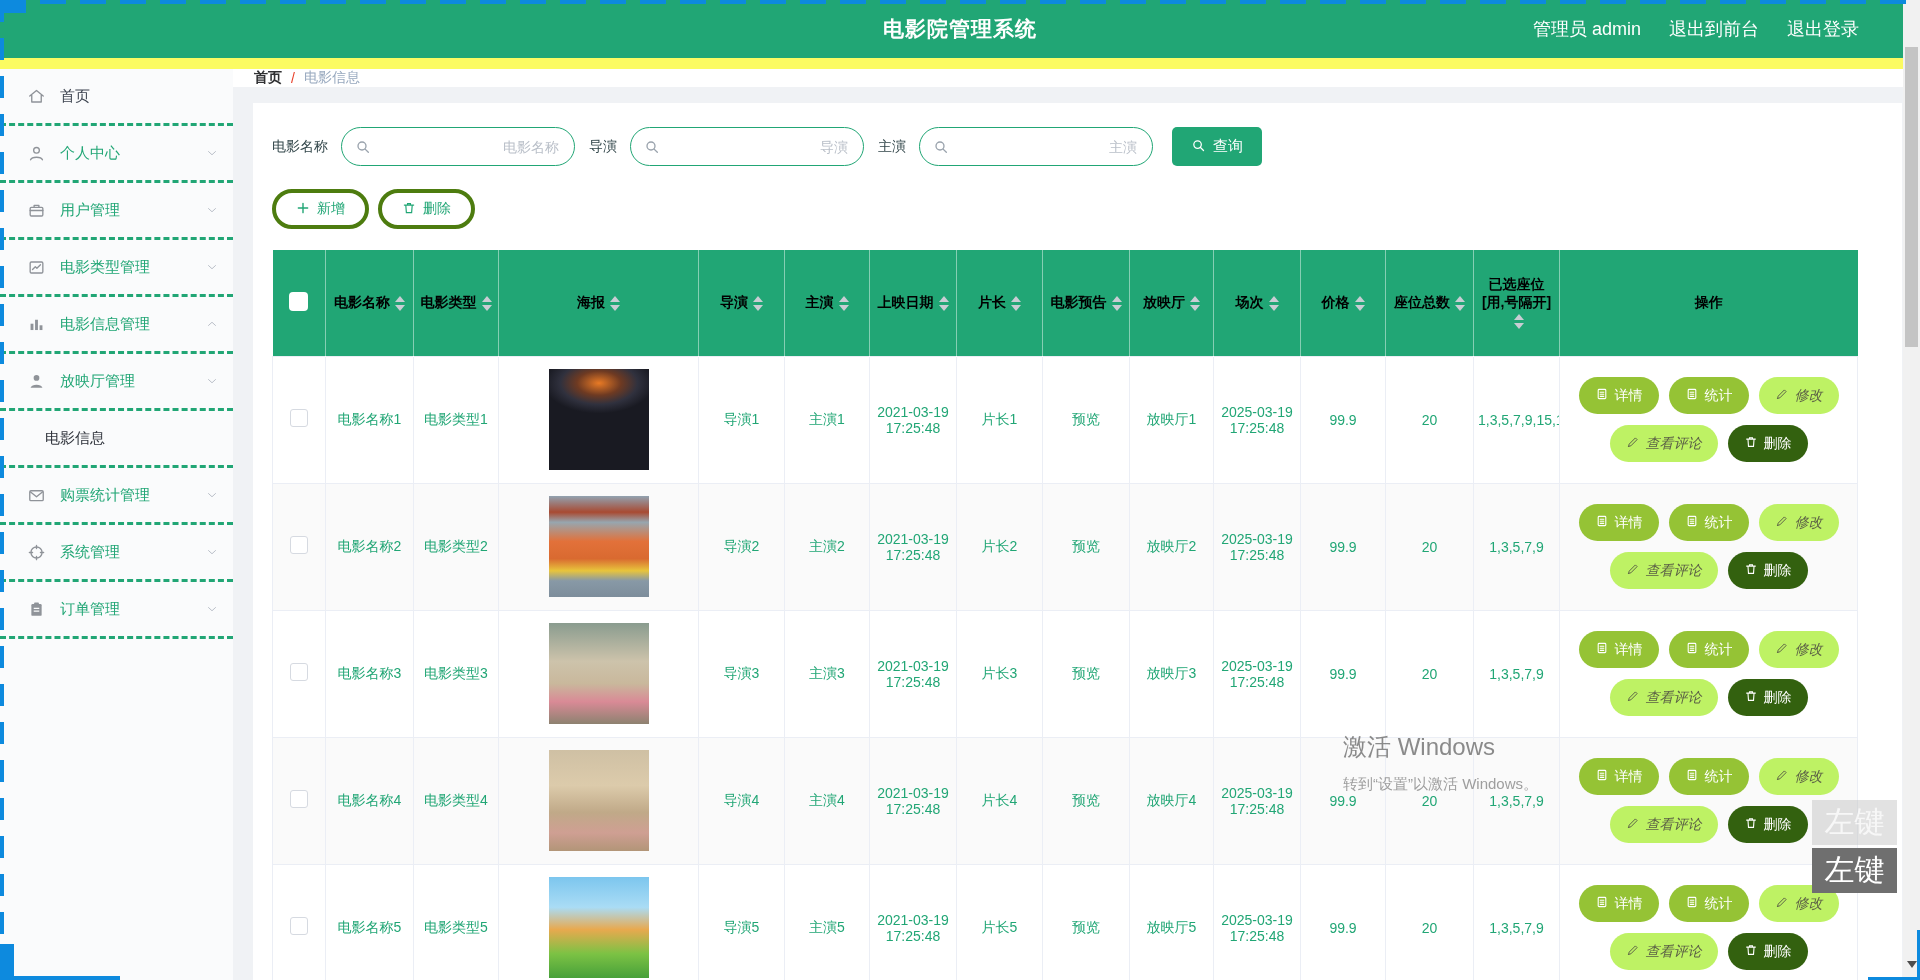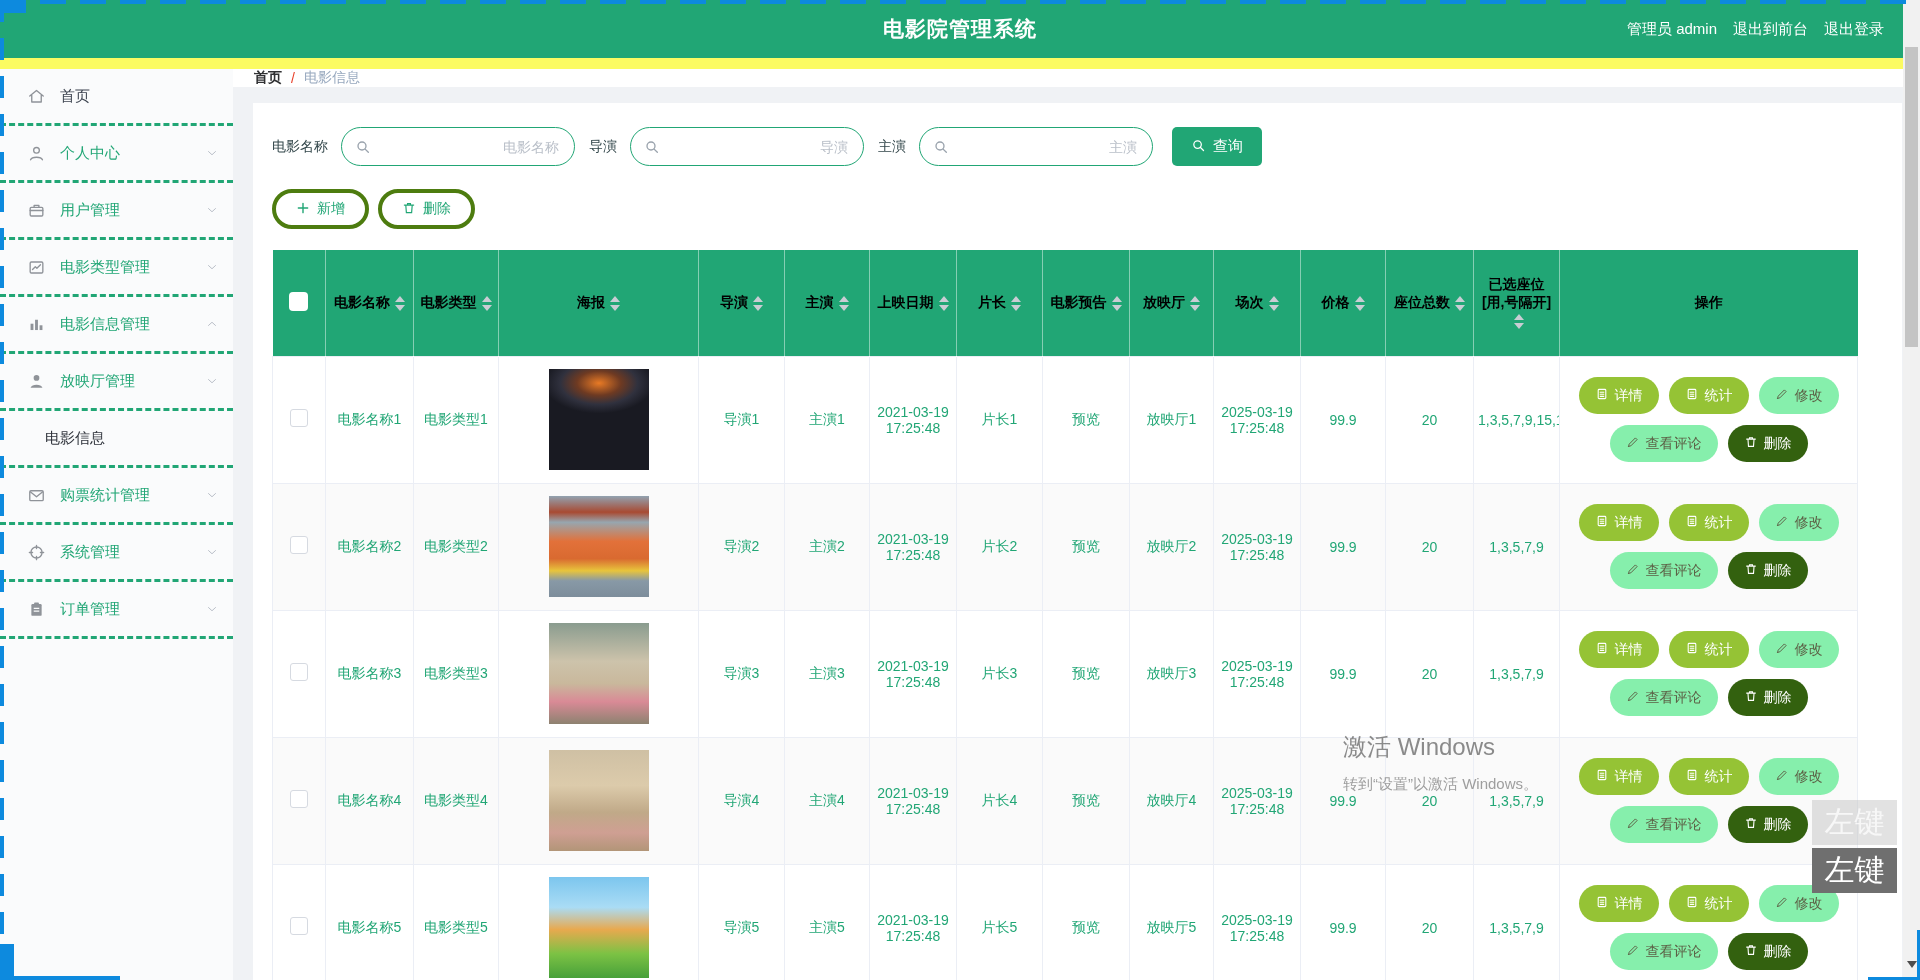--- a/index.html
+++ b/index.html
@@ -3,21 +3,21 @@
 <meta charset="utf-8">
 <style>
   * { margin:0; padding:0; box-sizing:border-box; }
   html,body { width:1920px; height:980px; overflow:hidden; background:#f0f2f5;
               font-family:"Liberation Sans","DejaVu Sans",sans-serif; }
 
   
   .topbar { position:relative; height:58px; background:#21a675; display:flex; align-items:center; }
   .topbar-title { position:absolute; left:0; right:0; text-align:center; color:#fff;
                   font-size:21px; font-weight:bold; letter-spacing:1px; }
-  .topbar-right { position:absolute; right:36px; display:flex; gap:16px; color:#fff; font-size:15px; }
+  .topbar-right { position:absolute; right:61px; display:flex; gap:28px; color:#fff; font-size:18px; }
   .topbar-right span { cursor:pointer; }
   .yellow-strip { height:11px; background:#fbfb62; }
 
   
   .layout { display:flex; height:911px; }
 
   
   .sidebar { width:233px; background:#fafbfc; flex:none; overflow:hidden; }
   .side-item { height:57px; display:flex; align-items:center; padding:0 14px 0 27px;
                border-bottom:3px dashed #21a675; cursor:pointer; }
@@ -85,21 +85,21 @@
   .poster-3 { background:linear-gradient(180deg,#8a9c8f 0%, #cdc3ab 38%, #c9b89c 60%, #d98a96 78%, #8d8270 100%); }
   .poster-4 { background:linear-gradient(180deg,#cfc0a4 0%, #dccbab 35%, #c0a988 62%, #cf9f93 82%, #b29578 100%); }
   .poster-5 { background:linear-gradient(180deg,#7cc6ee 0%, #aadcf5 30%, #e8a94f 52%, #7cc244 76%, #47a03a 100%); }
   .link { color:#21a675; cursor:pointer; }
 
   .actions { display:flex; flex-wrap:wrap; justify-content:center; gap:11px 10px; padding:0 6px; }
   .abtn { height:37px; border:0; border-radius:19px; font-size:14px; display:flex;
           align-items:center; gap:6px; padding:0 16px; cursor:pointer; font-family:inherit; }
   .abtn svg { width:14px; height:14px; }
   .abtn.lg { background:#95c335; color:#fff; }
-  .abtn.yl { background:#86efac; color:#5c6146; }
+  .abtn.yl { background:#bef264; color:#5c6146;font-style:italic; }
   .abtn.dg { background:#33610f; color:#fff; }
 
   
   .scrollbar { position:fixed; top:0; right:0; width:17px; height:980px; background:#f1f1f1; z-index:50; }
   .sb-thumb { position:absolute; top:47px; left:2px; width:13px; height:300px; background:#c4c4c4; }
   .sb-down { position:absolute; bottom:12px; left:4px; width:0; height:0;
              border-left:5px solid transparent; border-right:5px solid transparent;
              border-top:7px solid #4d4d4d; }
 
   .watermark { position:fixed; left:1343px; top:731px; color:rgba(118,118,118,.85); z-index:60; pointer-events:none; }

